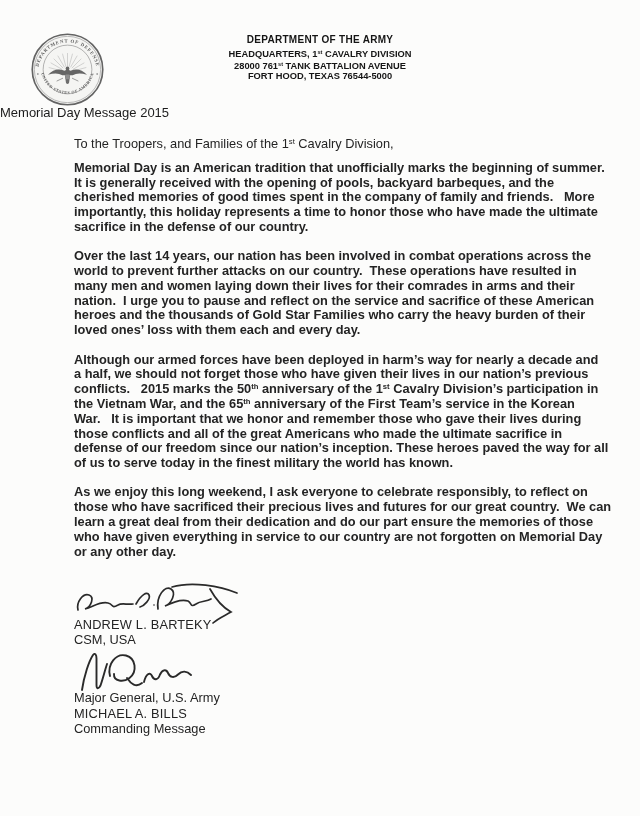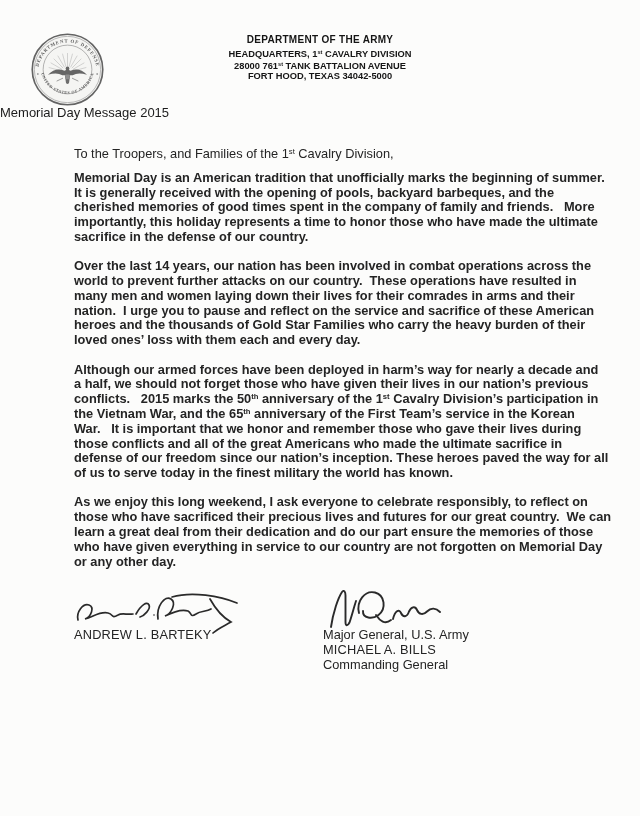--- a/index.html
+++ b/index.html
@@ -19,27 +19,27 @@
   
   .letterhead{position:absolute;left:0;right:0;top:34px;text-align:center;color:#151515;}
   .lh1{font-size:10px;font-weight:bold;letter-spacing:.3px;margin-bottom:2px;}
   .lh2{font-size:9.3px;font-weight:bold;line-height:10.3px;}
   .lh2 sup,.lh1 sup{font-size:60%;vertical-align:.5em;}
 
   
   .doc-title{position:absolute;left:0;right:0;top:105px;text-align:left;font-size:13px;color:#1c1c1c;}
 
   
-  .content{position:absolute;left:74px;top:147px;width:560px;font-size:12.8px;line-height:14.8px;color:#242424;}
+  .content{position:absolute;left:74px;top:137px;width:560px;font-size:12.8px;line-height:14.8px;color:#242424;}
   .salutation{margin:0 0 9px 0;white-space:pre-wrap;}
   .para{margin:0 0 14.5px 0;white-space:pre-wrap;font-weight:bold;}
   .content sup{font-size:60%;vertical-align:.5em;line-height:0;}
 
   
-  .sig-row{display:flex;margin-top:9px;}
+  .sig-row{display:flex;margin-top:9px;flex-direction:column;}
   .sig-col-left{width:249px;}
   .sig-col-right{flex:1;}
   .sig-img{display:block;margin-bottom:-7px;}
   .sig-line{line-height:15.2px;font-size:12.8px;color:#242424;}
   .sig-name{letter-spacing:.2px;}
 </style>
 </head>
 <body>
 
 <div class="page">
@@ -81,21 +81,21 @@
       <path d="M46.5 57.5 L53.5 57.5 L52 68 Q50 70.5 48 68 Z" fill="#555"></path>
       <rect x="47.2" y="56.5" width="5.6" height="6.5" rx="1" fill="#7d7d7d"></rect>
       <path d="M44 61.5 L35.5 65.5 M56 61.5 L64.5 65.5" stroke="#5a5a5a" stroke-width="0.9" fill="none"></path>
     </g>
   </svg>
 
   <div class="letterhead">
     <div class="lh1">DEPARTMENT OF THE ARMY</div>
     <div class="lh2">HEADQUARTERS, 1<sup>st</sup> CAVALRY DIVISION</div>
     <div class="lh2">28000 761<sup>st</sup> TANK BATTALION AVENUE</div>
-    <div class="lh2">FORT HOOD, TEXAS 34042-5000</div>
+    <div class="lh2">FORT HOOD, TEXAS 76544-5000</div>
   </div>
 
   <div class="doc-title">Memorial Day Message 2015</div>
 
   <div class="content">
     <p class="salutation">To the Troopers, and Families of the 1<sup>st</sup> Cavalry Division,</p>
     <p class="para">Memorial Day is an American tradition that unofficially marks the beginning of summer.<br>It is generally received with the opening of pools, backyard barbeques, and the<br>cherished memories of good times spent in the company of family and friends.   More<br>importantly, this holiday represents a time to honor those who have made the ultimate<br>sacrifice in the defense of our country.</p>
     <p class="para">Over the last 14 years, our nation has been involved in combat operations across the<br>world to prevent further attacks on our country.  These operations have resulted in<br>many men and women laying down their lives for their comrades in arms and their<br>nation.  I urge you to pause and reflect on the service and sacrifice of these American<br>heroes and the thousands of Gold Star Families who carry the heavy burden of their<br>loved ones’ loss with them each and every day.</p>
     <p class="para">Although our armed forces have been deployed in harm’s way for nearly a decade and<br>a half, we should not forget those who have given their lives in our nation’s previous<br>conflicts.   2015 marks the 50<sup>th</sup> anniversary of the 1<sup>st</sup> Cavalry Division’s participation in<br>the Vietnam War, and the 65<sup>th</sup> anniversary of the First Team’s service in the Korean<br>War.   It is important that we honor and remember those who gave their lives during<br>those conflicts and all of the great Americans who made the ultimate sacrifice in<br>defense of our freedom since our nation’s inception. These heroes paved the way for all<br>of us to serve today in the finest military the world has known.</p>
     <p class="para">As we enjoy this long weekend, I ask everyone to celebrate responsibly, to reflect on<br>those who have sacrificed their precious lives and futures for our great country.  We can<br>learn a great deal from their dedication and do our part ensure the memories of those<br>who have given everything in service to our country are not forgotten on Memorial Day<br>or any other day.</p>
@@ -106,29 +106,30 @@
           <g fill="none" stroke="#2a2a2a" stroke-width="1.7" stroke-linecap="round">
             <path d="M4 36 C2 28 9 19 15 21 C21 23 17 33 11 35 C19 33 26 27 34 29 C40 30.5 37 35 44 31 C48 28.5 53 31 59 30"></path>
             <path d="M62 30 C67 21 73 17 75 21 C77 25 70 32 66 33"></path>
             <path d="M84 35 C82 22 91 11 97 15 C103 19 97 30 91 32 C99 28 108 25 114 27 C118 29 116 34 122 30 C127 26.5 132 28 137 25"></path>
             <path d="M98 13 C118 7 146 12 163 19"></path>
             <path d="M136 15 C141 24 148 33 157 38 C150 42 143 45 139 49"></path>
             <circle cx="80" cy="31" r="0.8" fill="#2a2a2a" stroke="none"></circle>
           </g>
         </svg>
         <div class="sig-line sig-name">ANDREW L. BARTEKY</div>
+        <div class="sig-line">CSM, USA</div>
       </div>
       <div class="sig-col-right">
         <svg class="sig-img" width="138" height="50" viewBox="0 0 138 50" aria-hidden="true">
           <g fill="none" stroke="#2a2a2a" stroke-width="1.9" stroke-linecap="round">
             <path d="M8 43 C10 29 15 14 19 8 C21 5.5 22.5 7.5 22.5 11.5 L22.5 38 C22.5 42 24.5 42.5 26.5 38.5 C28.5 33 31 23 33 17"></path>
             <path d="M36 29 C33 17 42 6 52 8.5 C62 11 63.5 25 55.5 31 C49.5 35.5 39.5 34.5 40 27"></path>
             <path d="M53 31 C57 37 62 41 68 36"></path>
             <path d="M70 35 C72 27 76 24.5 78 29 C80 33.5 84 33.5 86 27.5 C88 23 92 21.5 94 26 C96 30.5 100 31.5 104 27.5 C108 23.5 113 24 117 28"></path>
           </g>
         </svg>
         <div class="sig-line">Major General, U.S. Army</div>
         <div class="sig-line sig-name">MICHAEL A. BILLS</div>
-        <div class="sig-line">Commanding General</div>
+        <div class="sig-line">Commanding Message</div>
       </div>
     </div>
   </div>
 </div>
 
 </body></html>

